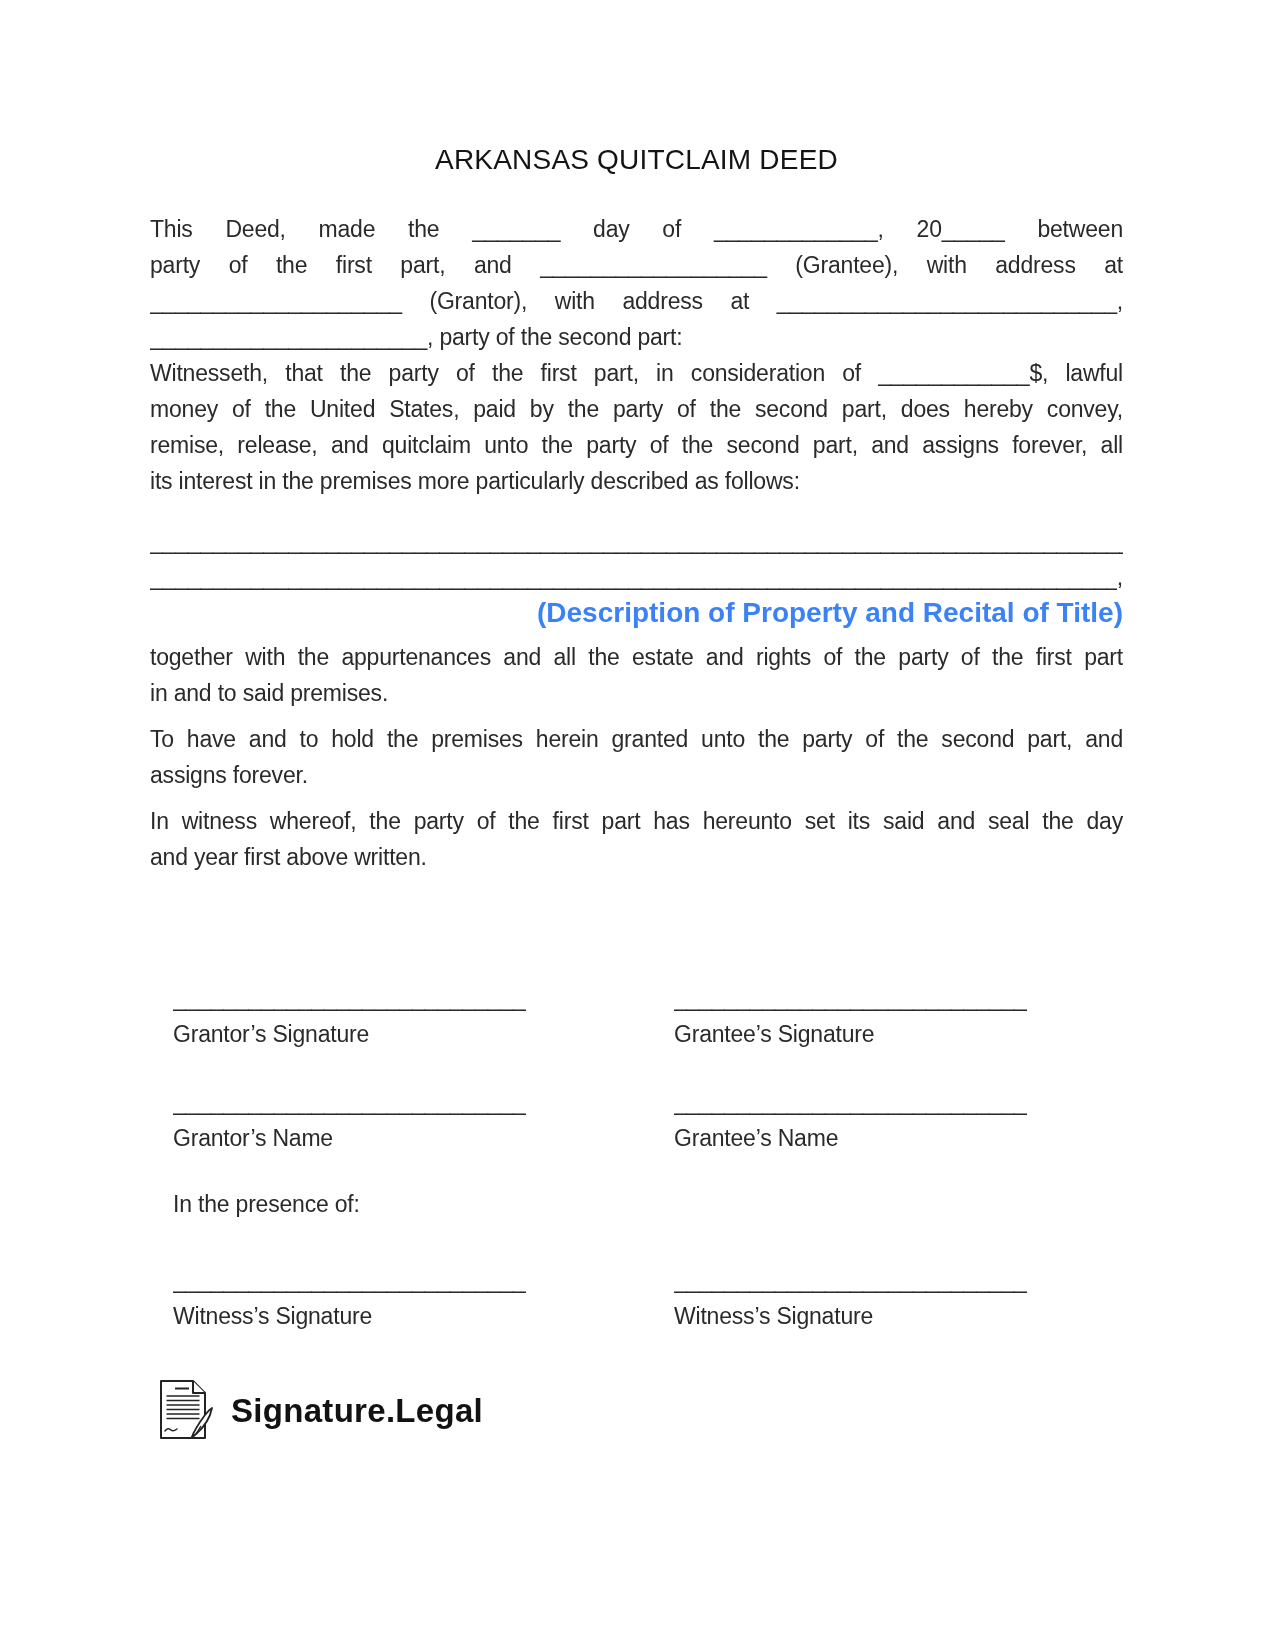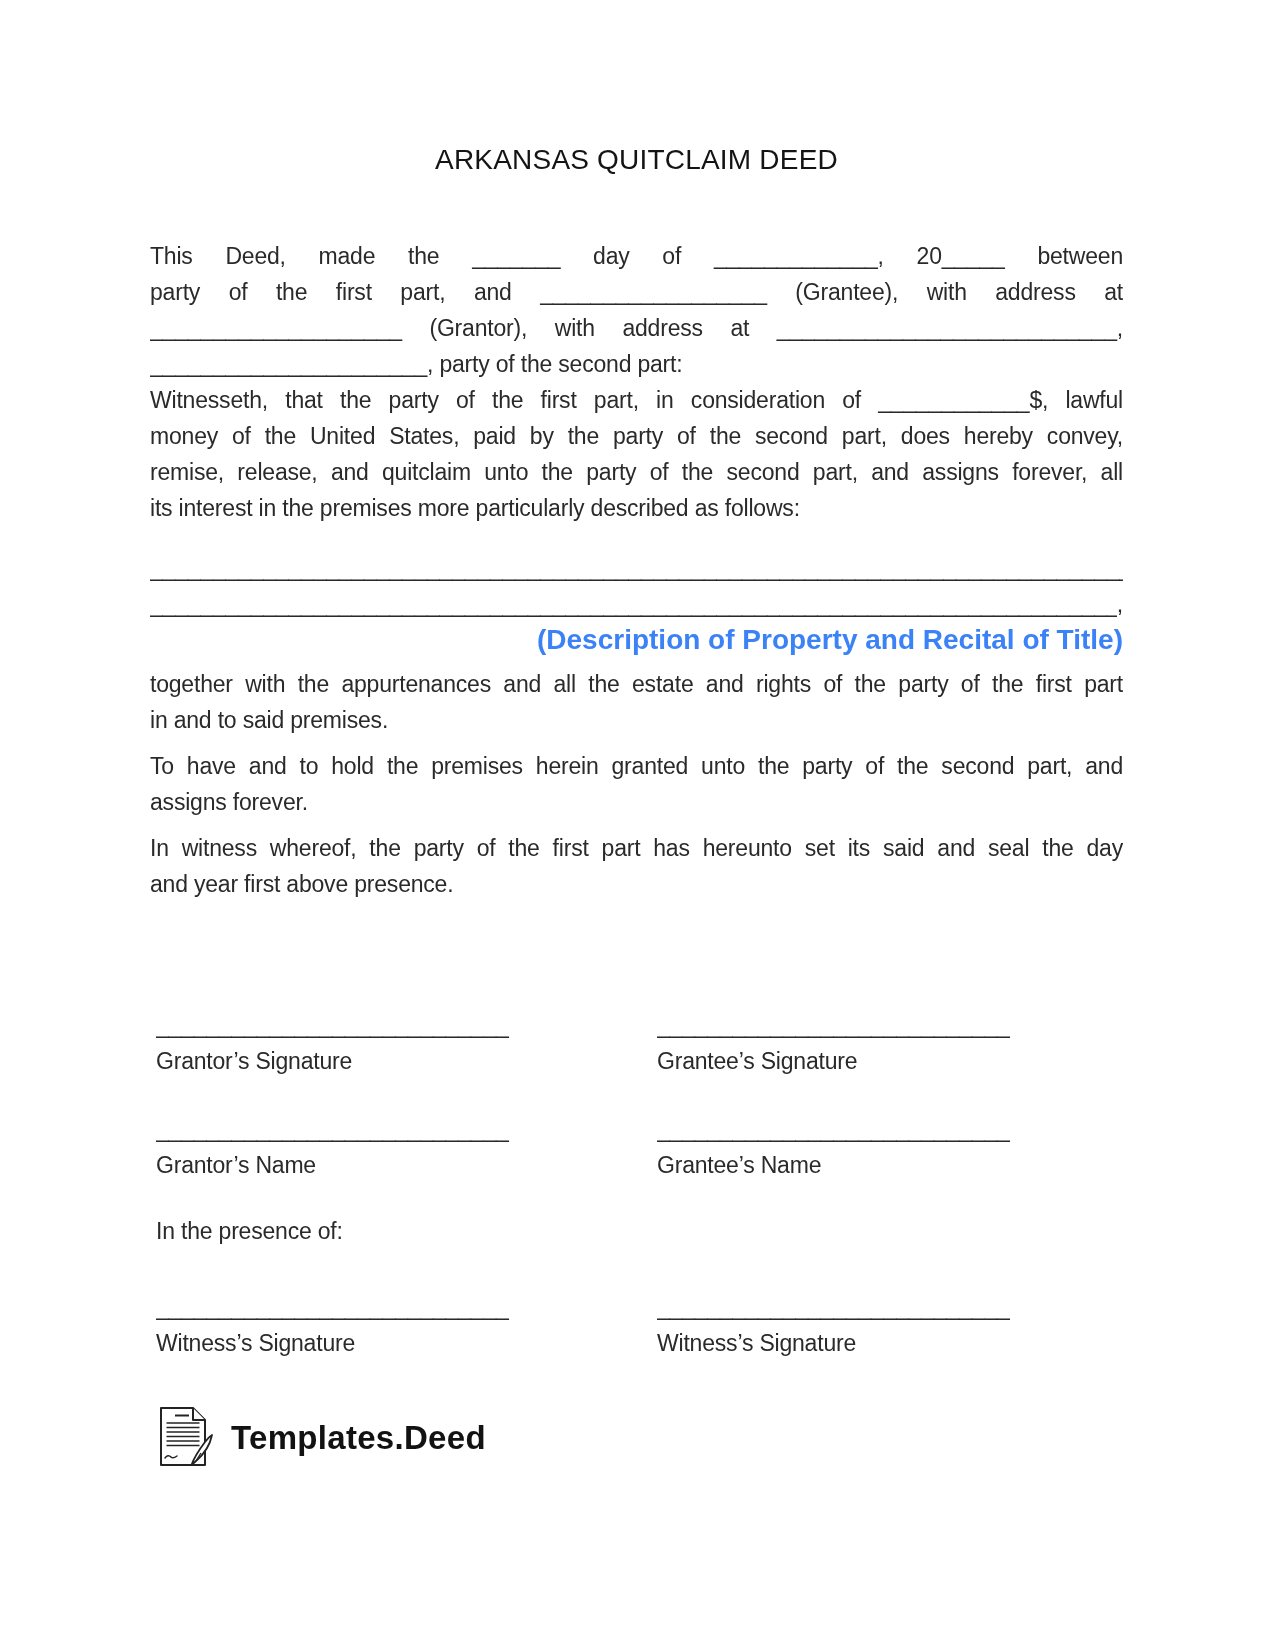--- a/index.html
+++ b/index.html
@@ -25,21 +25,21 @@
   .para {
     font-size:23px;
     line-height:36px;
     letter-spacing:-0.2px;
     color:#2a2a2a;
     overflow:hidden;
   }
   .jline { text-align:justify; text-align-last:justify; }
   .lline { text-align:left; }
 
-  .p-intro     { margin-top:60px; }
+  .p-intro     { margin-top:33px; }
   .p-witness   { }
   .p-blanks    { margin-top:24px; }
   .p-together  { margin-top:8px; }
   .p-tohave    { margin-top:10px; }
   .p-inwitness { margin-top:10px; }
 
   .blankline { display:flex; align-items:baseline; }
   .blankline .fill {
     flex:1 1 auto; min-width:0;
     overflow:hidden; white-space:nowrap;
@@ -47,21 +47,21 @@
   .blankline .comma { flex:0 0 auto; }
 
   .section-heading {
     text-align:right;
     font-size:28px;
     font-weight:700;
     color:#3b82f6;
     line-height:36px;
   }
 
-  .sig-section { margin-top:105px; margin-left:6px; }
+  .sig-section { margin-top:105px; margin-left:23px; }
   .sig-grid { display:grid; grid-template-columns:501px 460px; }
   .sig-grid.row-names   { margin-top:32px; }
   .sig-grid.row-witness { margin-top:40px; }
   .sig-cell { font-size:23px; line-height:36px; letter-spacing:-0.2px; color:#2a2a2a; }
   .sig-line  { white-space:nowrap; overflow:hidden; }
   .sig-label { }
 
   .presence { margin-top:30px; font-size:23px; line-height:36px; letter-spacing:-0.2px; color:#2a2a2a; }
 
   .footer {
@@ -117,21 +117,21 @@
     <div class="lline">in and to said premises.</div>
   </div>
 
   <div class="para p-tohave">
     <div class="jline">To have and to hold the premises herein granted unto the party of the second part, and</div>
     <div class="lline">assigns forever.</div>
   </div>
 
   <div class="para p-inwitness">
     <div class="jline">In witness whereof, the party of the first part has hereunto set its said and seal the day</div>
-    <div class="lline">and year first above presence.</div>
+    <div class="lline">and year first above written.</div>
   </div>
 
   <div class="sig-section">
 
     <div class="sig-grid row-signatures">
       <div class="sig-cell">
         <div class="sig-line">____________________________</div>
         <div class="sig-label">Grantor’s Signature</div>
       </div>
       <div class="sig-cell">
@@ -176,16 +176,16 @@
         <line x1="11.5" y1="21.5" x2="44.5" y2="21.5" stroke="#232323" stroke-width="1.6"></line>
         <line x1="11.5" y1="26" x2="44.5" y2="26" stroke="#232323" stroke-width="1.6"></line>
         <line x1="11.5" y1="30.5" x2="44.5" y2="30.5" stroke="#232323" stroke-width="1.6"></line>
         <line x1="11.5" y1="35" x2="44.5" y2="35" stroke="#232323" stroke-width="1.6"></line>
         <line x1="11.5" y1="39.5" x2="44.5" y2="39.5" stroke="#232323" stroke-width="1.6"></line>
         <path d="M10 52 q3 -4 6 -1 q2 2 6 -1" fill="none" stroke="#232323" stroke-width="1.5" stroke-linecap="round"></path>
         <path d="M57 29 C55 39 48 49 41 55 L36.5 59 C38.5 53 44 44 50 36 C52.5 32.5 54.5 30.5 57 29 Z" fill="#ffffff" stroke="#232323" stroke-width="1.8" stroke-linejoin="round"></path>
         <line x1="41" y1="55" x2="46" y2="47" stroke="#232323" stroke-width="1.4"></line>
       </svg>
     </span>
-    <span class="brand-text">Templates.Deed</span>
+    <span class="brand-text">Signature.Legal</span>
   </div>
 
 </div>
 
 </body></html>

